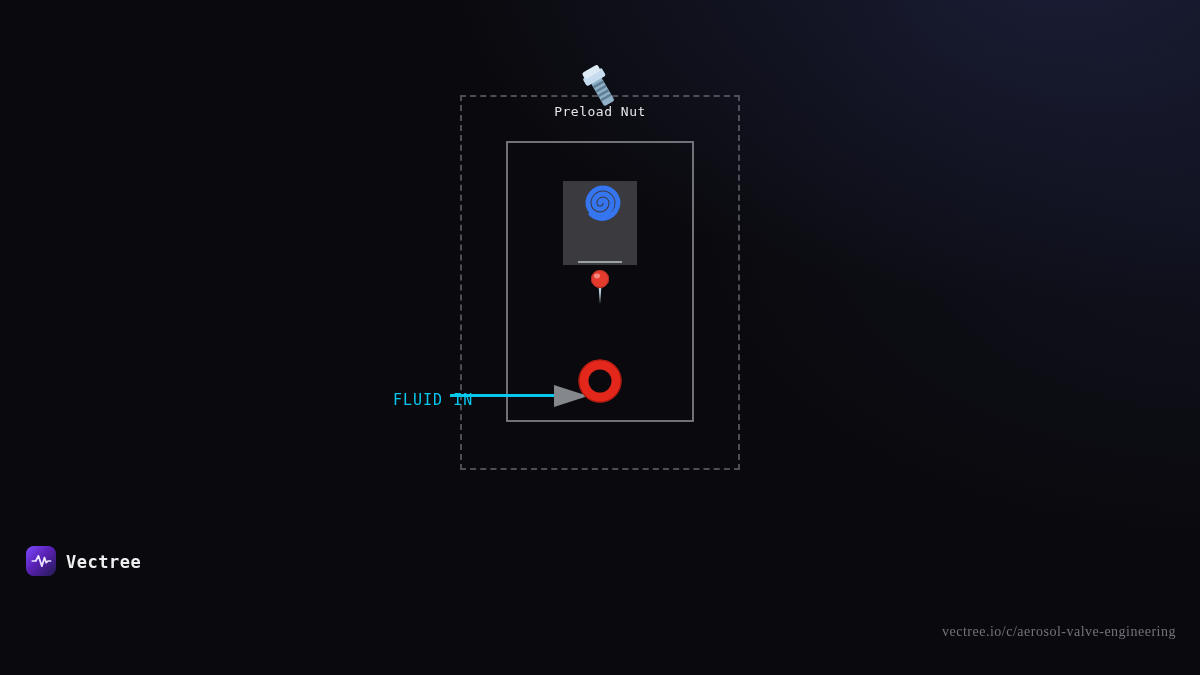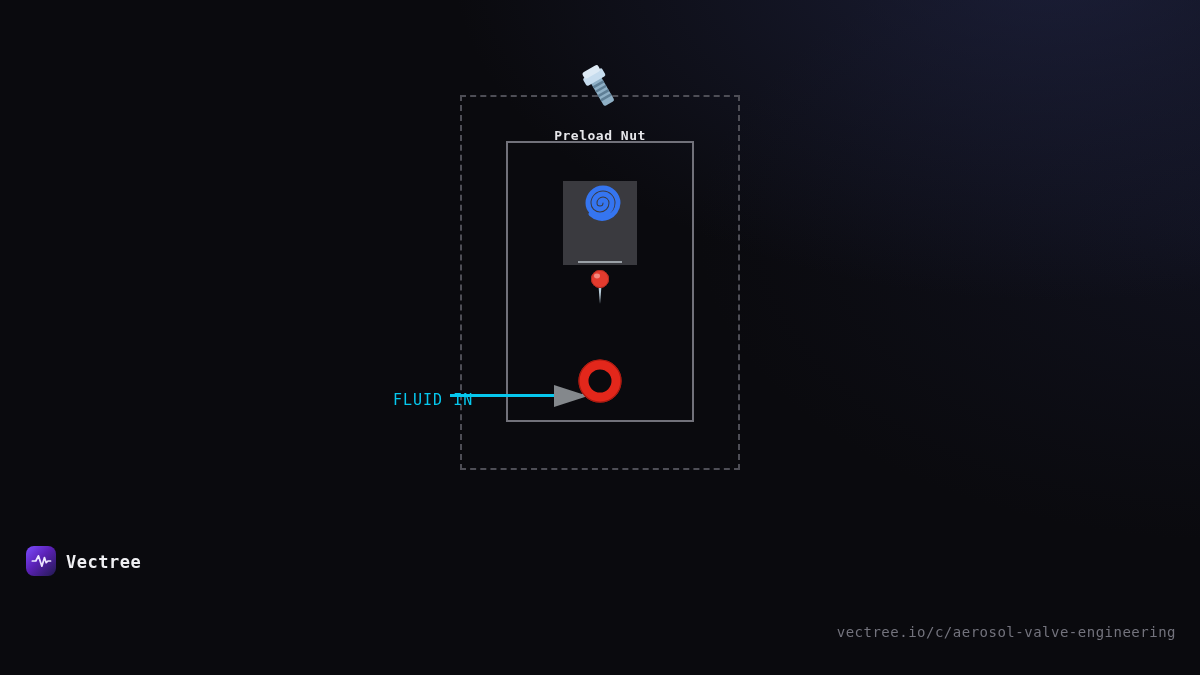--- a/index.html
+++ b/index.html
@@ -32,21 +32,21 @@
   }
   .diagram-label {
     position: absolute;
     left: 460px; width: 280px;
     text-align: center;
     font-size: 13px;
     color: #e6e6ea;
     letter-spacing: 0.5px;
     z-index: 6;
   }
-  .lbl-preload { top: 128px; font-weight: bold; }
+  .lbl-preload { top: 104px; }
   .lbl-spring  { top: 229px; }
   .lbl-plunger { top: 319px; }
   .lbl-seal    { top: 408px; }
 
   .icon-abs { position: absolute; z-index: 5; line-height: 0; }
   .bolt-wrap    { left: 577px; top: 62px; }
   .spring-block {
     position: absolute;
     left: 563px; top: 181px;
     width: 74px; height: 84px;
@@ -115,20 +115,21 @@
     line-height: 33px;
     color: #f6f6f8;
   }
   .card-title span { display: block; }
   .card-url {
     position: absolute;
     right: 24px; top: 624px;
     font-size: 14px;
     color: #73737d;
     letter-spacing: 0.5px;
+    font-family: Liberation Serif, serif;
   }
 </style>
 </head>
 <body>
 
 <div class="canvas">
 
   <div class="housing-dashed"></div>
 
   <div class="valve-body"></div>

